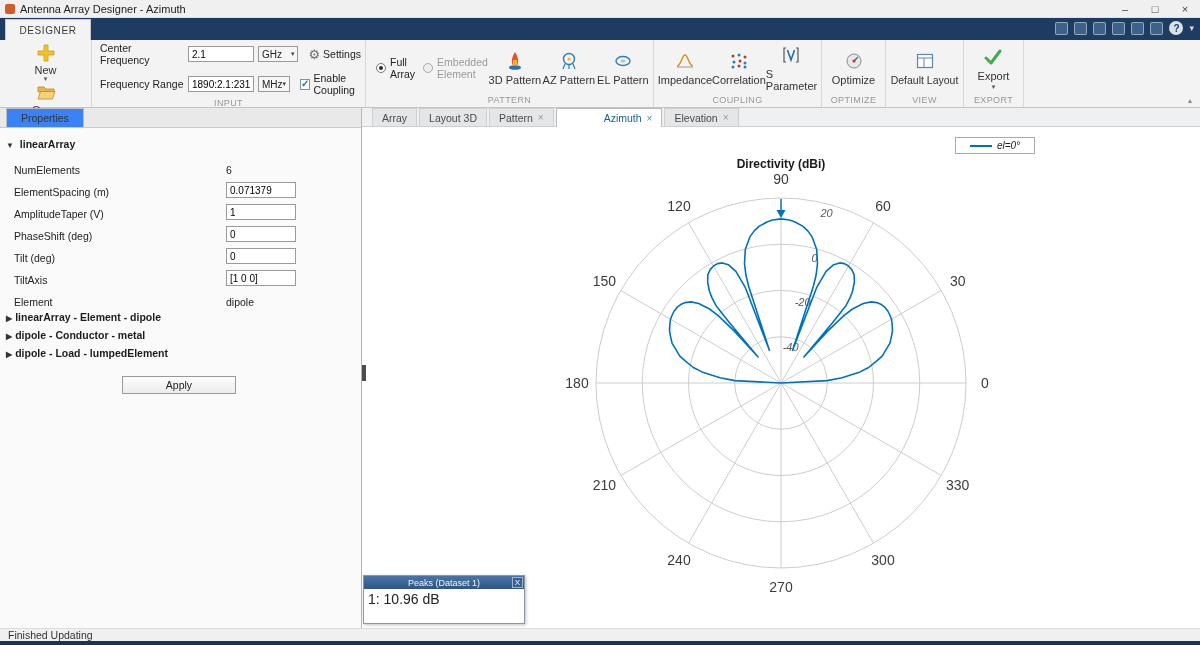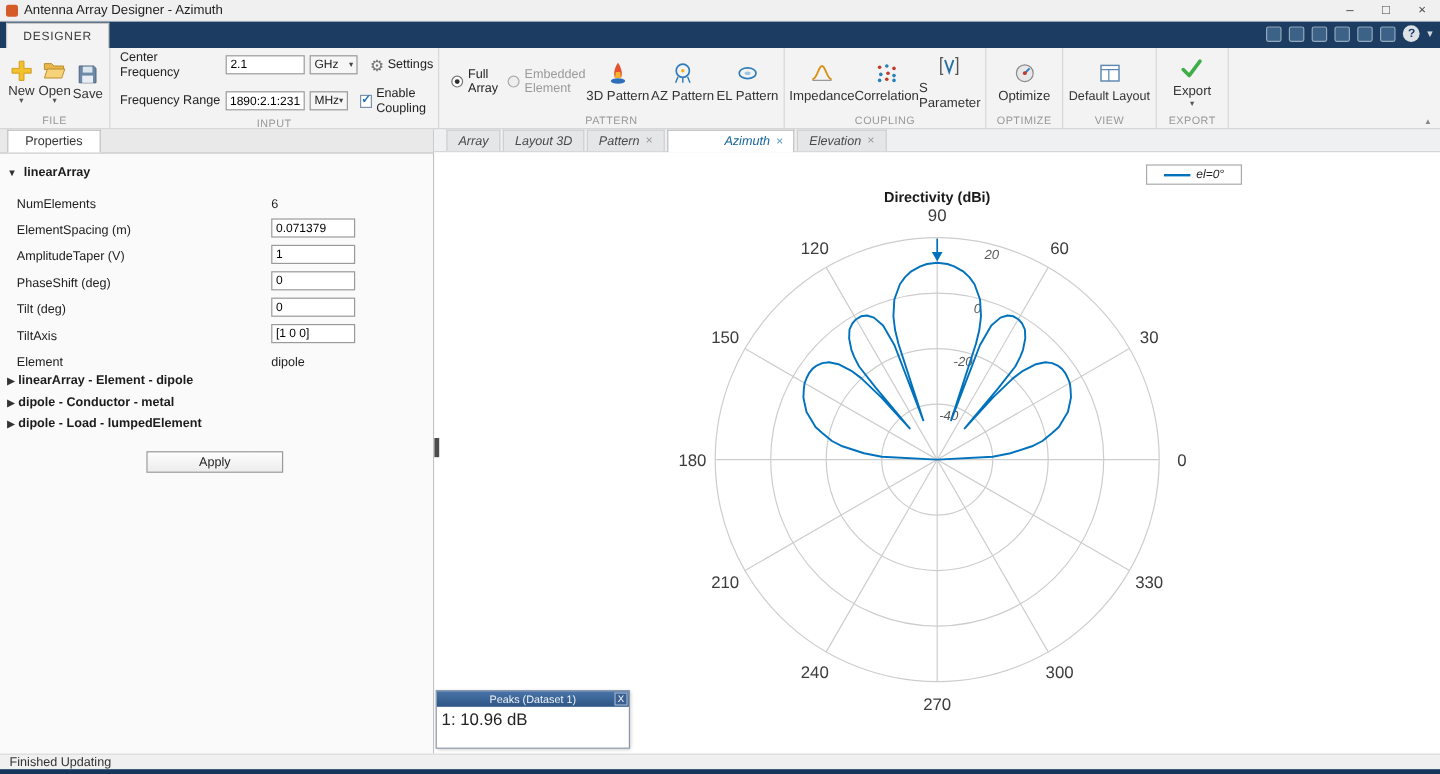--- a/index.html
+++ b/index.html
@@ -22,21 +22,21 @@
 
   
   .toolbar { position:absolute; left:0; top:40px; width:1200px; height:68px; background:#f3f3f3; border-bottom:1px solid #c3c3c3; display:flex; }
   .tsection { border-right:1px solid #d8d8d8; display:flex; flex-direction:column; flex:none; }
   .sec-content { flex:1; display:flex; align-items:center; padding:2px 4px; }
   .sec-label { font-size:9px; color:#979797; text-align:center; padding-bottom:2px; letter-spacing:0.4px; }
   .stack-btn { display:flex; flex-direction:column; align-items:center; width:30px; font-size:11px; color:#333; cursor:default; }
   .stack-btn .ticon, .icon-btn .ticon { height:22px; display:flex; align-items:center; justify-content:center; }
   .stack-btn .caret { font-size:7px; color:#555; line-height:6px; }
   .icon-btn { display:flex; flex-direction:column; align-items:center; justify-content:center; font-size:11px; color:#333; gap:2px; }
-  .file-content { gap:0px; justify-content:flex-end; width:100%; }
+  .file-content { gap:0px; justify-content:space-between; width:100%;flex-direction:column; }
 
   .input-grid { display:flex; flex-direction:column; gap:6px; width:100%; padding-left:4px; }
   .irow { display:flex; align-items:center; gap:4px; font-size:10.5px; color:#222; }
   .ilabel { width:84px; flex:none; }
   .ibox { width:66px; height:16px; border:1px solid #9a9a9a; background:#fff; font-size:10px; font-family:"Liberation Sans",sans-serif; padding:0 3px; }
   .iselect { width:44px; height:16px; border:1px solid #9a9a9a; background:#f6f6f6; font-size:10px; display:flex; align-items:center; justify-content:space-between; padding:0 3px; }
   .iselect .caret { font-size:7px; color:#444; }
   .gear { font-size:13px; color:#6f6f6f; }
   .settings, .coupling { display:flex; align-items:center; gap:3px; margin-left:6px; }
   .checkbox { width:11px; height:11px; border:1px solid #7d93ad; background:#fff; color:#1f6fb2; font-size:10px; line-height:10px; display:flex; align-items:center; justify-content:center; font-weight:bold; }
@@ -50,35 +50,35 @@
 
   .pattern-btns { display:flex; }
   .pattern-btns .icon-btn, .coupling-btns .icon-btn { width:54px; }
   .coupling-btns { display:flex; }
 
   .collapse-toolbar { position:absolute; right:8px; top:96px; font-size:8px; color:#8a8a8a; }
 
   
   .left-panel { position:absolute; left:0; top:108px; width:362px; height:520px; background:#fafafa; border-right:1px solid #b5b5b5; }
   .panel-tabbar { height:20px; background:#e9e9e9; border-bottom:1px solid #c9c9c9; display:flex; align-items:flex-end; padding-left:6px; }
-  .panel-tab { height:19px; background:#ffffff; border:1px solid #bdbdbd; border-bottom:none; font-size:10.5px; color:#333; display:flex; align-items:center; padding:0 14px;margin-top:16px; }
+  .panel-tab { height:19px; background:#3b82f6; border:1px solid #bdbdbd; border-bottom:none; font-size:10.5px; color:#333; display:flex; align-items:center; padding:0 14px;margin-top:16px; }
   .prop-area { padding:6px 0 0 0; }
   .prop-group { font-size:10.5px; font-weight:bold; color:#1c1c1c; padding:4px 6px; }
   .prop-group .tri { font-size:8px; color:#333; margin-right:3px; }
   .prop-row { display:flex; align-items:flex-end; height:22px; font-size:10.5px; color:#222; }
   .prop-label { padding-left:14px; width:226px; flex:none; }
   .prop-value { color:#222; }
   .prop-input { width:70px; height:16px; border:1px solid #9a9a9a; background:#fff; font-size:10px; font-family:"Liberation Sans",sans-serif; padding:0 3px; }
   .prop-groups .prop-group { padding:3px 6px; }
   .apply-btn { display:block; margin:14px 0 0 122px; width:114px; height:18px; background:linear-gradient(#fdfdfd,#ececec); border:1px solid #9a9a9a; font-size:10.5px; font-family:"Liberation Sans",sans-serif; color:#222; }
 
   
   .main-area { position:absolute; left:362px; top:108px; width:838px; height:520px; background:#fff; }
   .doc-tabbar { height:19px; background:#eef0f1; border-bottom:1px solid #cfcfcf; display:flex; align-items:flex-end; padding-left:10px; gap:2px; }
-  .doc-tab { height:18px; display:flex; align-items:center; gap:5px; padding:0 9px; font-size:10.5px; color:#4a4a4a; background:#e4e6e8; border:1px solid #cfcfcf; border-bottom:none;font-style:italic; }
+  .doc-tab { height:18px; display:flex; align-items:center; gap:5px; padding:0 9px; font-size:10.5px; color:#4a4a4a; background:#e4e6e8; border:1px solid #cfcfcf; border-bottom:none; }
   .doc-tab.active { background:#fff; color:#14649c; position:relative; top:1px; height:19px; border-color:#bbb;padding-left:47px; }
   .tab-close { font-size:10px; color:#999; }
   .doc-tab.active .tab-close { color:#4d94c4; }
 
   .plot-area { position:absolute; left:0; top:19px; width:838px; height:501px; background:#fff; }
   .plot-title { position:absolute; left:269px; top:30px; width:300px; text-align:center; font-size:12px; font-weight:bold; color:#1a1a1a; }
   .legend-box { position:absolute; left:593px; top:10px; width:80px; height:17px; border:1px solid #aaa; background:#fff; display:flex; align-items:center; justify-content:center; gap:5px; font-size:10px; color:#222;font-style:italic; }
   .legend-line { width:22px; height:2px; background:#0072BD; }
   #polar-svg { position:absolute; left:0; top:0; }
   .splitter-handle { position:absolute; left:0px; top:238px; width:4px; height:16px; background:#4c4c4c; }

